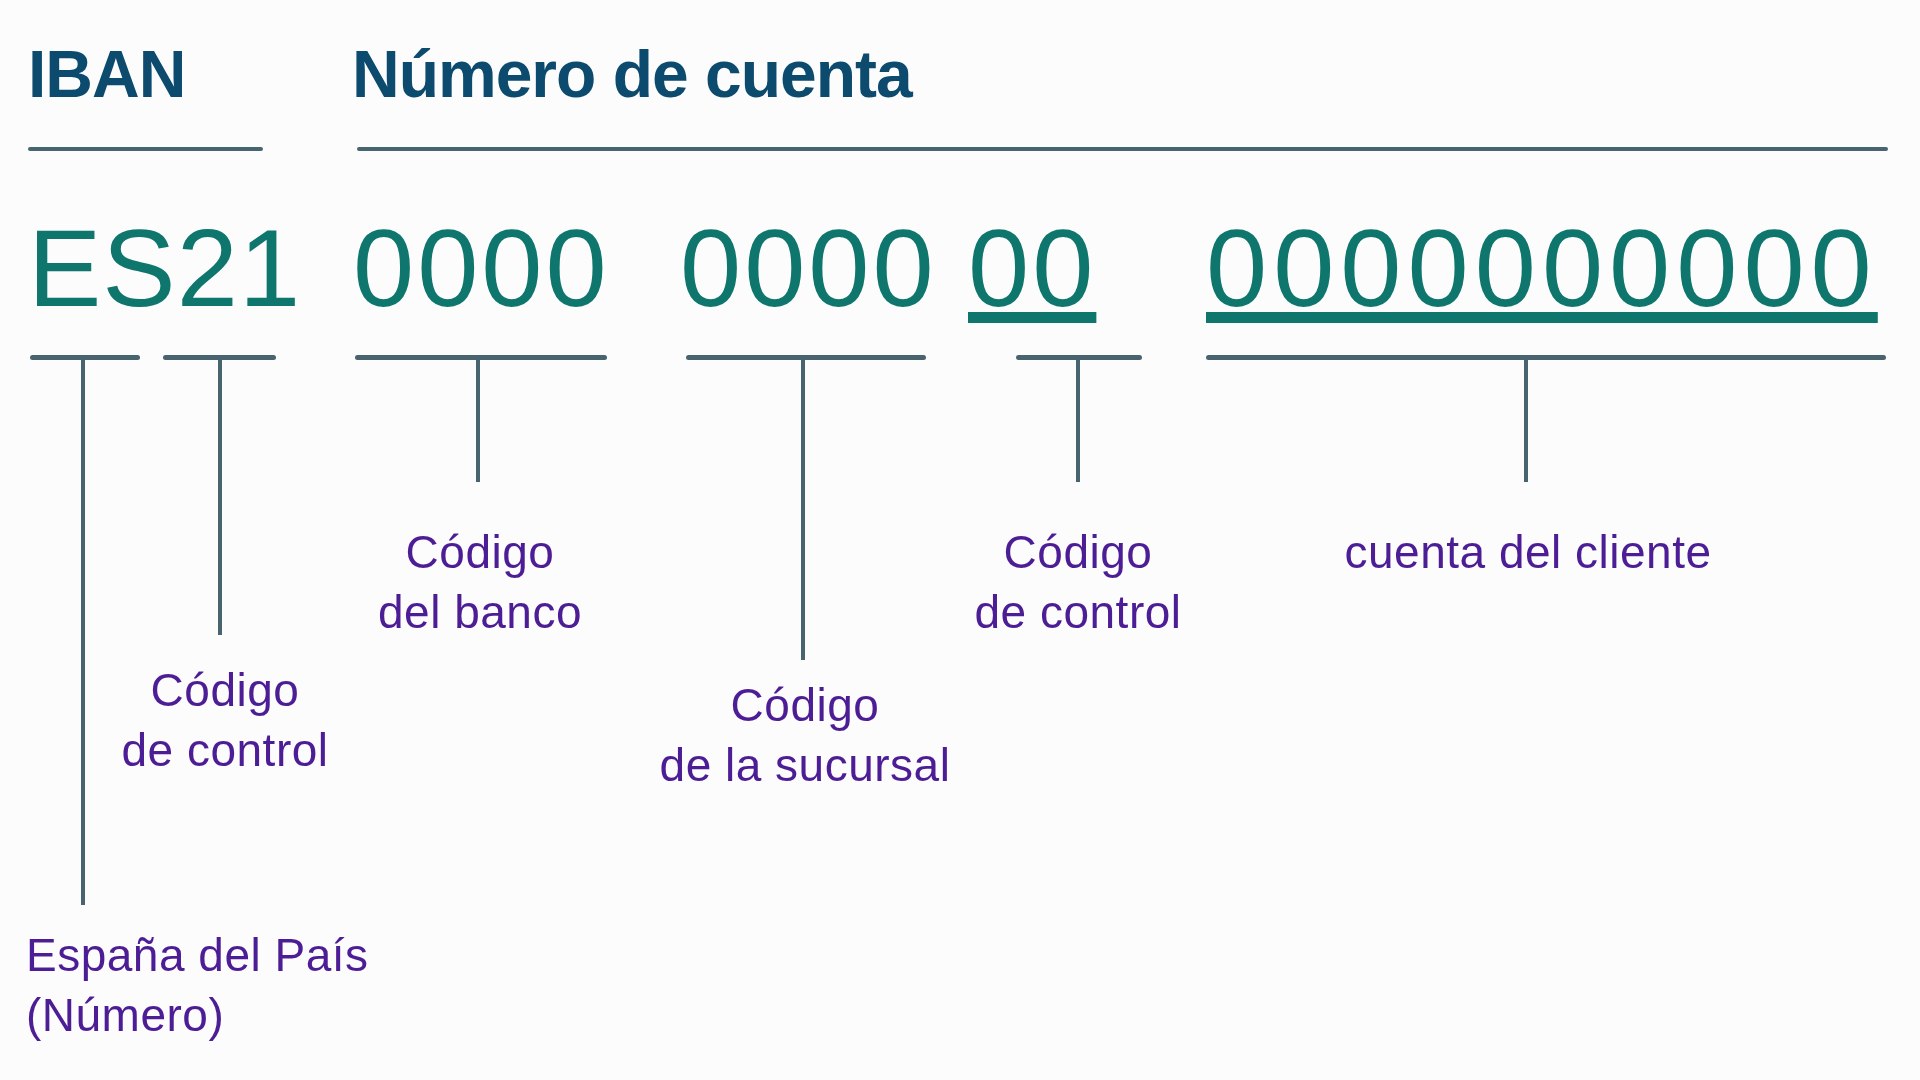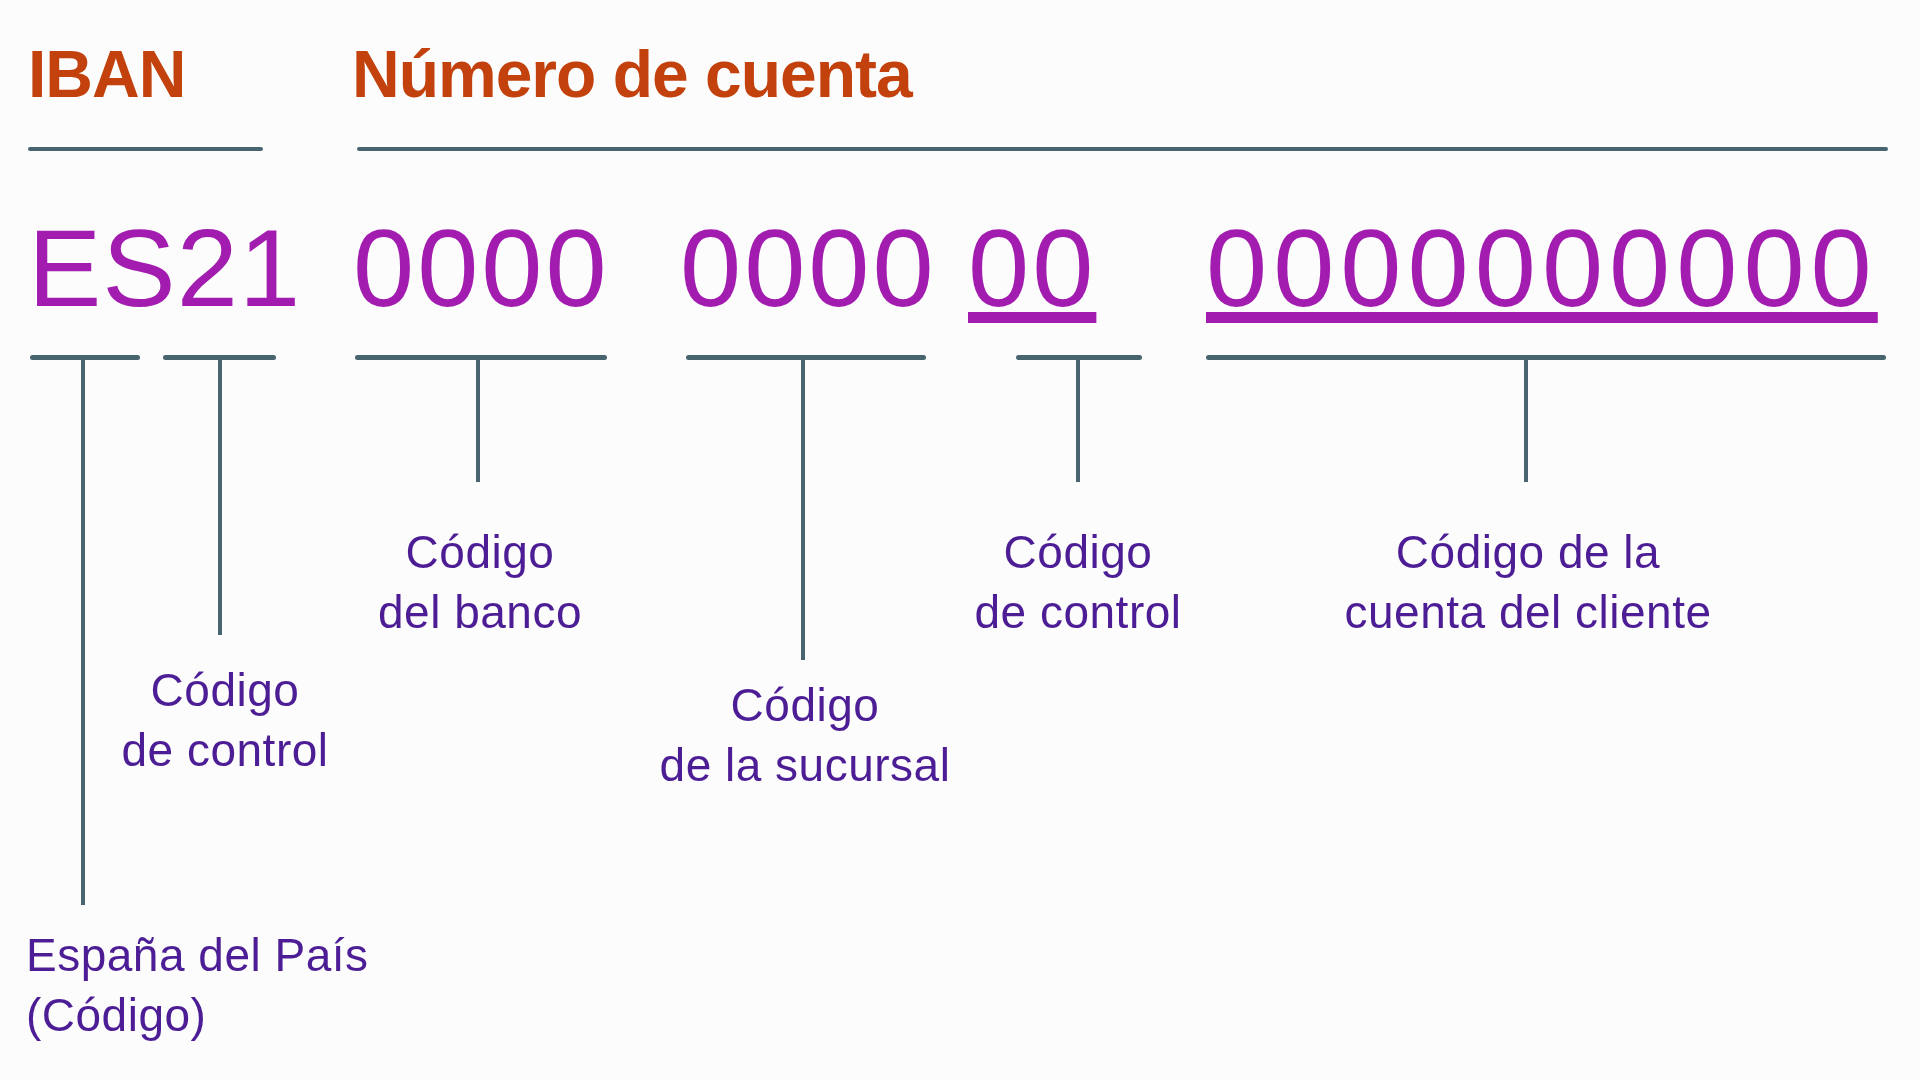--- a/index.html
+++ b/index.html
@@ -11,21 +11,21 @@
     font-family: "Liberation Sans", sans-serif;
     overflow: hidden;
   }
   
   .hdr {
     position: absolute;
     top: 36px;
     font-size: 66px;
     font-weight: bold;
     letter-spacing: -1px;
-    color: #c2410c;
+    color: #0c4a6e;
     white-space: nowrap;
   }
   .hdr-iban    { left: 28px; }
   .hdr-account { left: 352px; }
   
   .rule {
     position: absolute;
     top: 147px;
     height: 4px;
     background: #48656f;
@@ -33,21 +33,21 @@
   }
   .rule-iban    { left: 28px;  width: 235px; }
   .rule-account { left: 357px; width: 1531px; }
   
   .code {
     position: absolute;
     top: 213px;
     font-size: 110px;
     font-weight: 300;
     line-height: 1;
-    color: #a21caf;
+    color: #0f766e;
     letter-spacing: 3px;
     white-space: nowrap;
   }
   .g-es21 { left: 28px; letter-spacing: 1px; }
   .g-b1   { left: 353px; }
   .g-b2   { left: 680px; }
   .g-c2   { left: 968px; text-decoration: underline; }
   .g-acct { left: 1206px; letter-spacing: 6px; text-decoration: underline; }
   
   .hline {
@@ -128,25 +128,24 @@
   </div>
   <div class="lbl lbl-b2">
     <div>Código</div>
     <div>de la sucursal</div>
   </div>
   <div class="lbl lbl-c2">
     <div>Código</div>
     <div>de control</div>
   </div>
   <div class="lbl lbl-acct">
-    <div>Código de la</div>
     <div>cuenta del cliente</div>
   </div>
   <div class="lbl lbl-21">
     <div>Código</div>
     <div>de control</div>
   </div>
   <div class="lbl lbl-pais">
     <div>España del País</div>
-    <div>(Código)</div>
+    <div>(Número)</div>
   </div>
 
 </div>
 
 </body></html>

